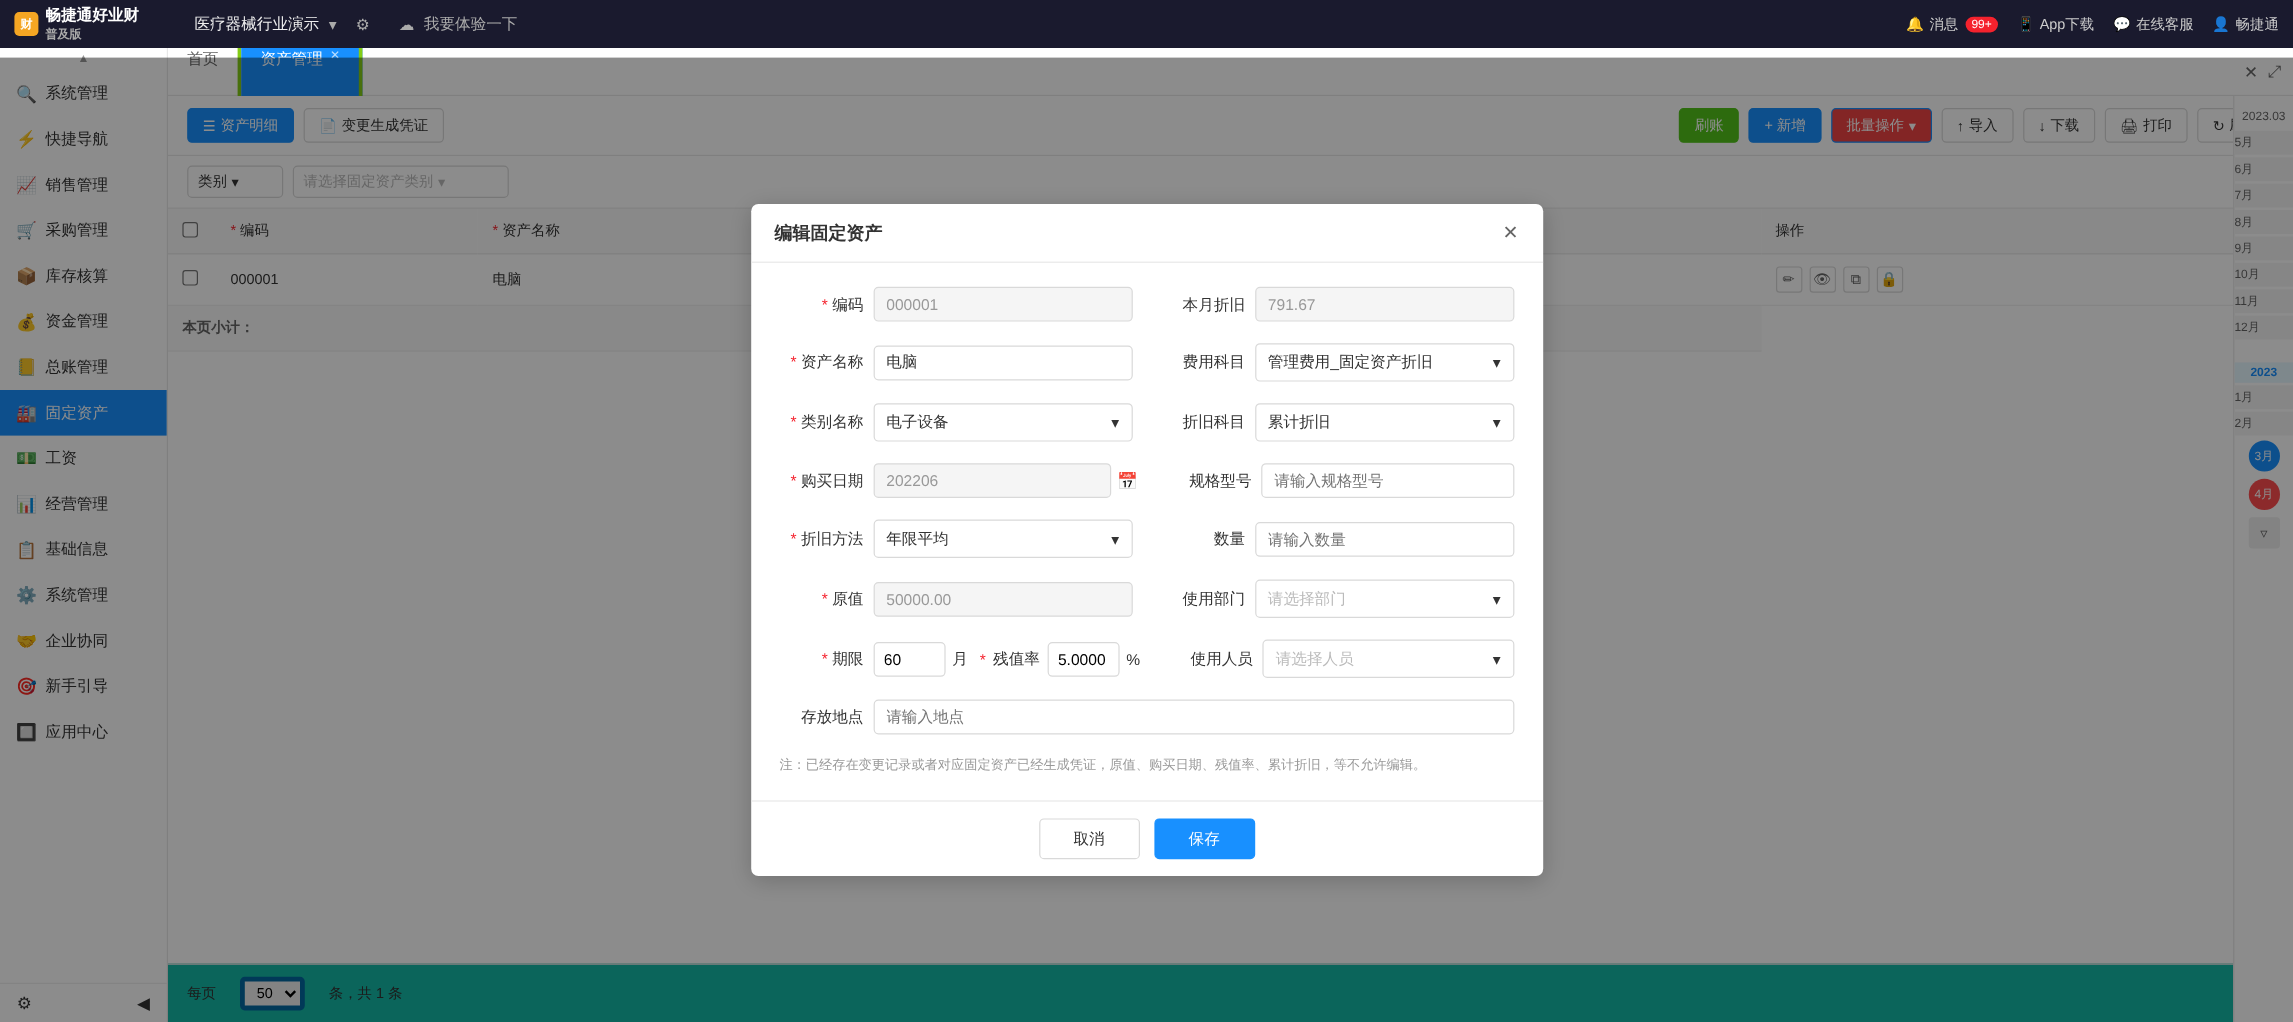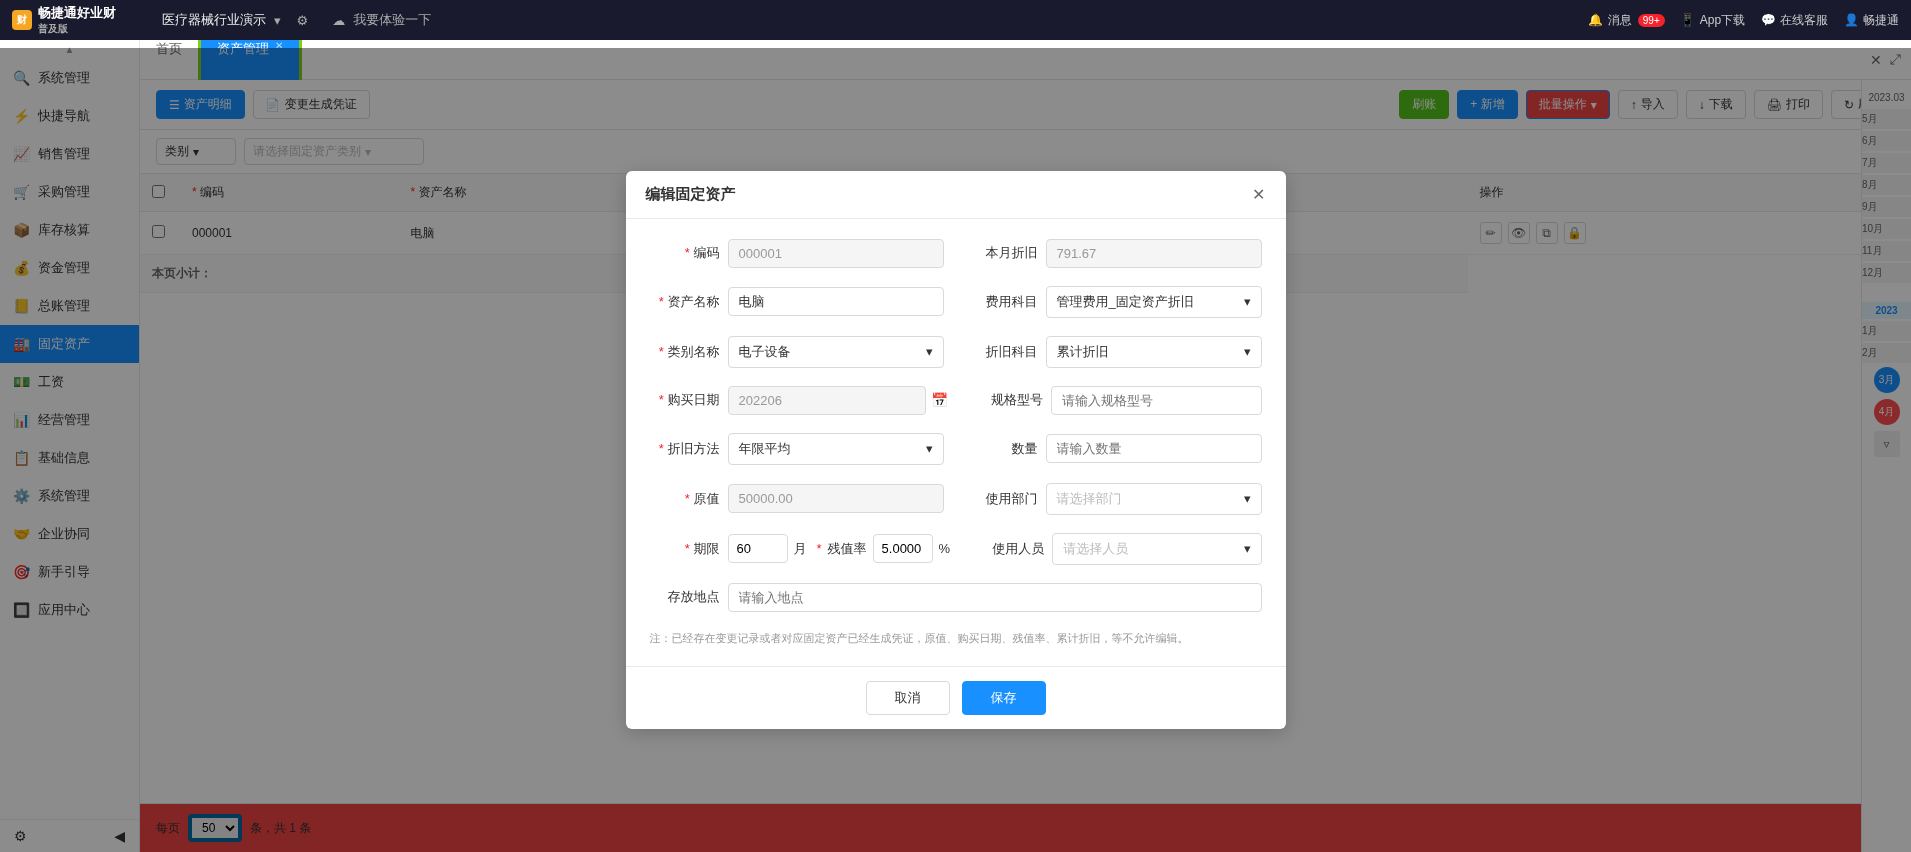--- a/index.html
+++ b/index.html
@@ -158,21 +158,21 @@
       color: #333;
       white-space: nowrap;
     }
     thead th.required::before { content: '* '; color: #f5222d; }
     tbody td { border-bottom: 1px solid #f0f0f0; padding: 10px 12px; color: #333; white-space: nowrap; }
     .summary-row td { background: #fafafa; font-weight: bold; color: #666; }
     .action-btns { display: flex; gap: 6px; }
     .action-btn { width: 22px; height: 22px; border: 1px solid #d9d9d9; border-radius: 3px; display: flex; align-items: center; justify-content: center; cursor: pointer; font-size: 12px; color: #666; }
 
     
-    .pagination { padding: 10px 16px; background: #ef4444; border-top: 1px solid #e8e8e8; display: flex; align-items: center; gap: 8px; font-size: 12px; }
+    .pagination { padding: 10px 16px; background: #14b8a6; border-top: 1px solid #e8e8e8; display: flex; align-items: center; gap: 20px; font-size: 12px; }
     .page-select { border: 4px solid #0369a1; border-radius: 4px; padding: 2px 6px; font-size: 12px; }
 
     
     .right-panel {
       width: 50px;
       background: #fff;
       border-left: 1px solid #e8e8e8;
       position: fixed;
       right: 0;
       top: 80px;

